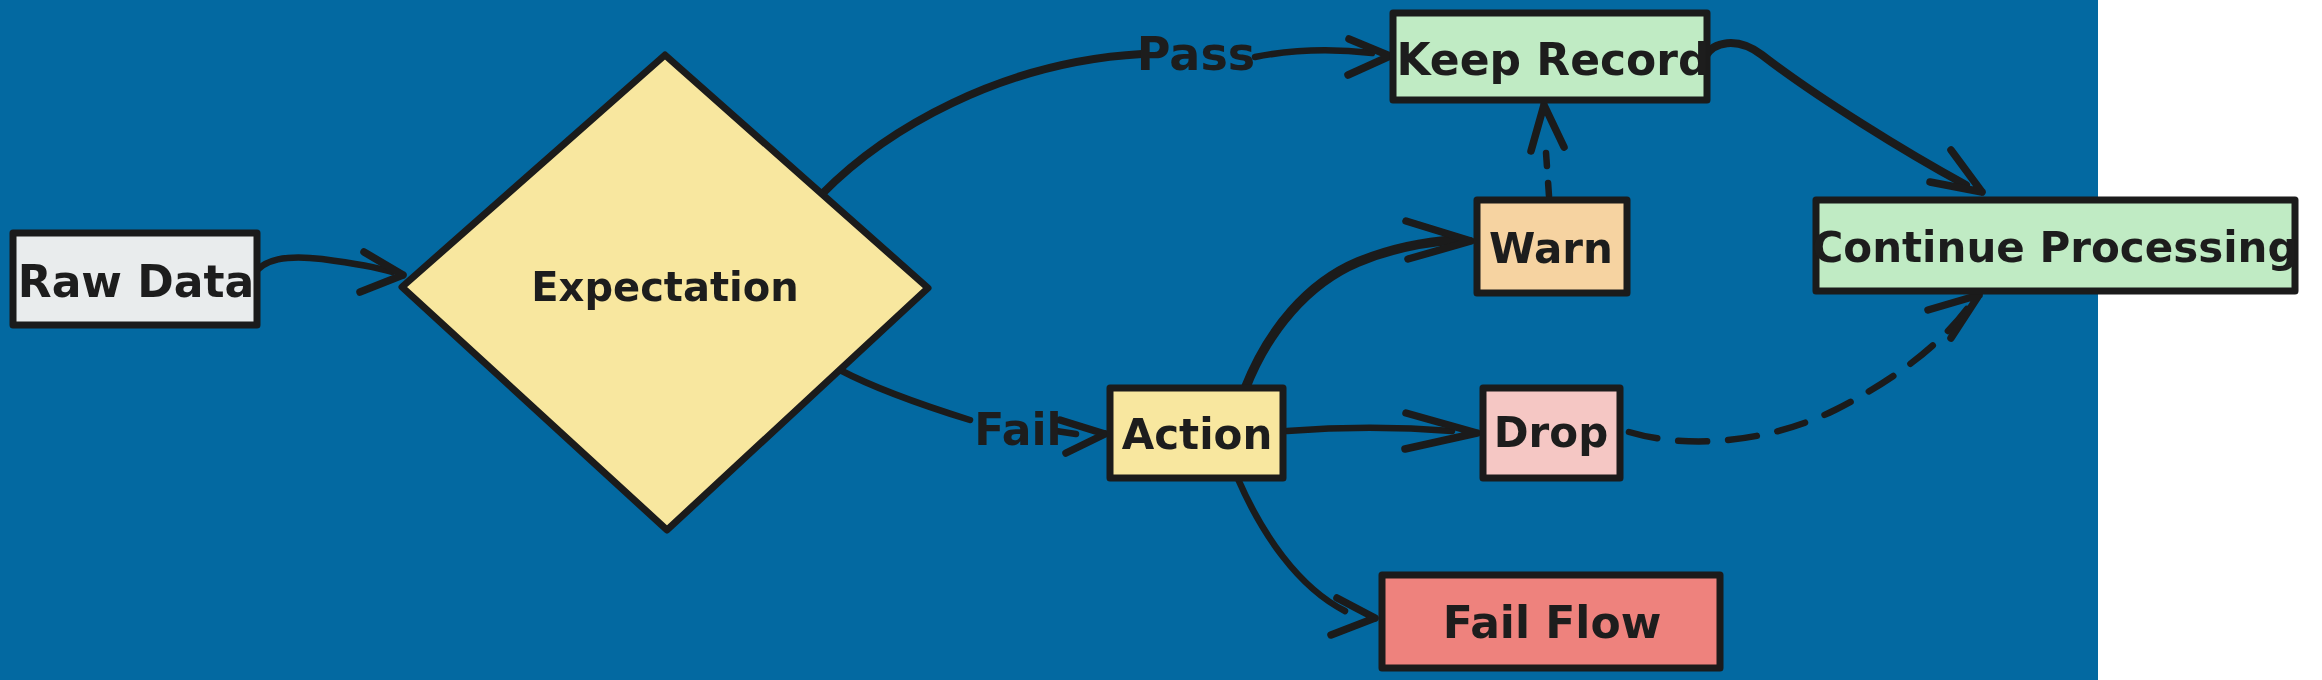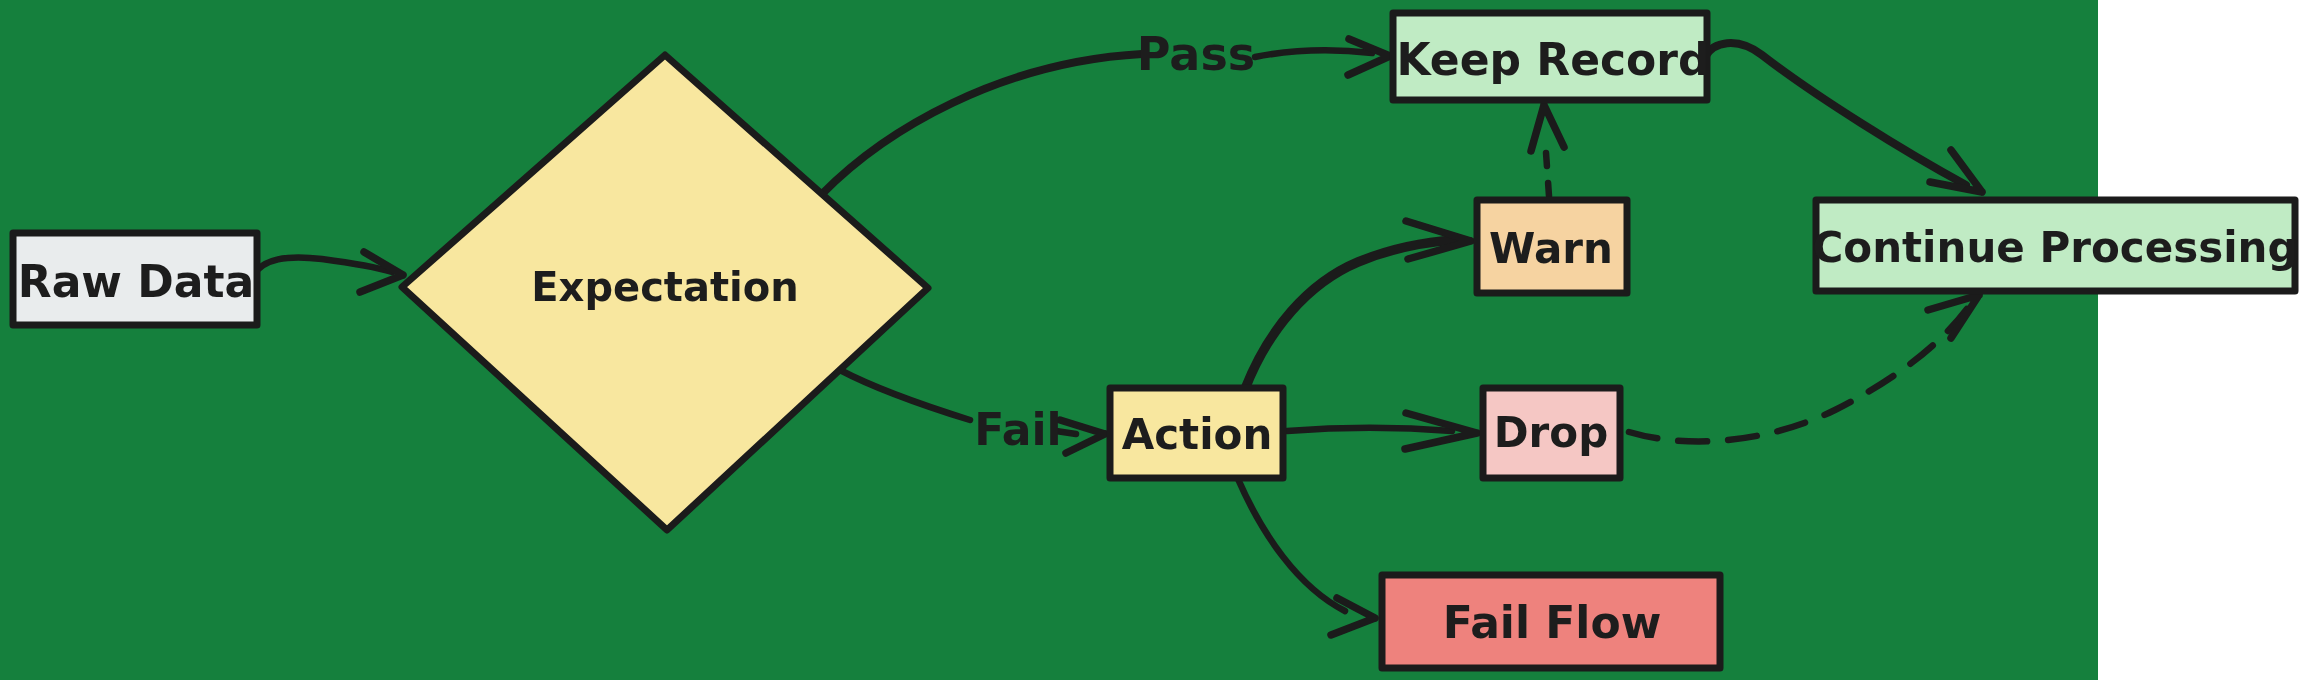--- a/index.html
+++ b/index.html
@@ -3,21 +3,21 @@
 <meta charset="utf-8">
 <style>
   html, body {
     margin: 0;
     padding: 0;
     background: #ffffff;
   }
   .canvas-wrap {
     width: 2098px;
     height: 680px;
-    background: #15803d;
+    background: #0369a1;
   }
   svg.flowchart {
     display: block;
     width: 2322px;
     height: 680px;
   }
   text {
     font-family: "DejaVu Sans", sans-serif;
     font-weight: 600;
     fill: #1d1d1d;

